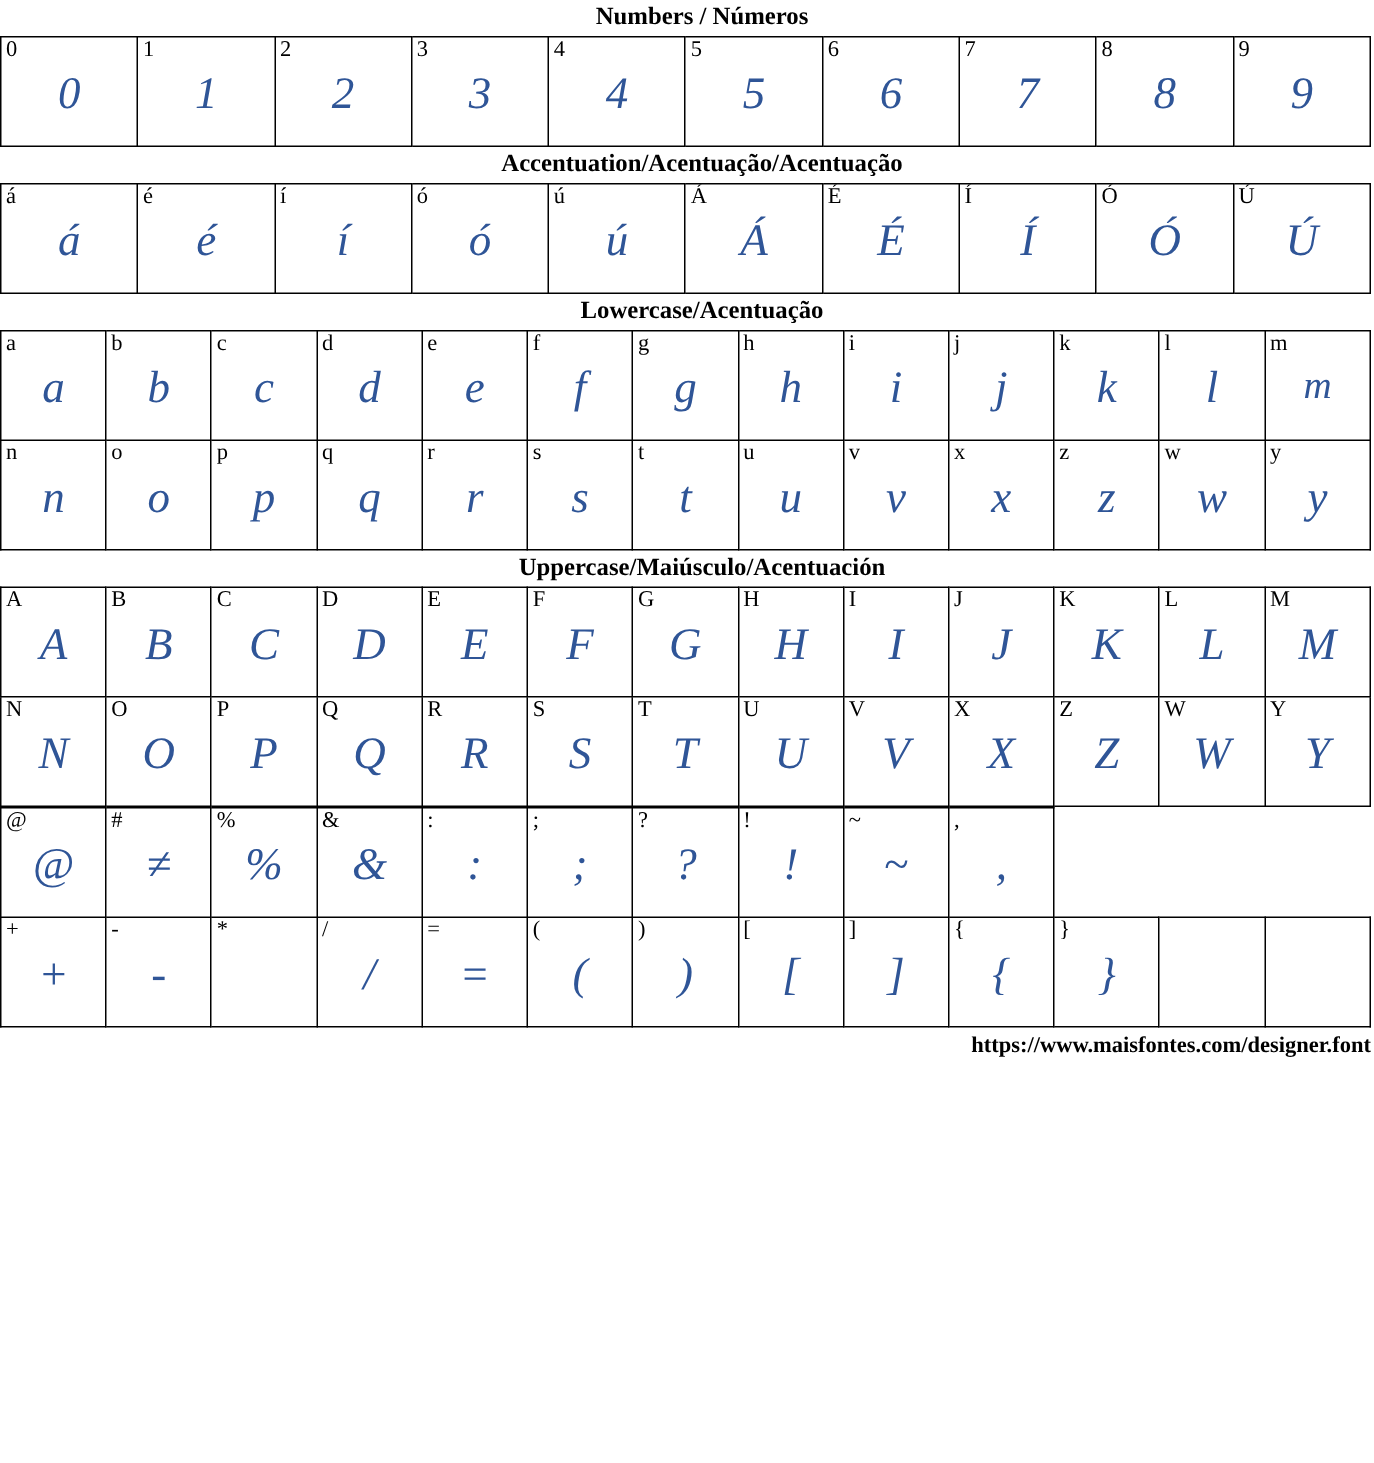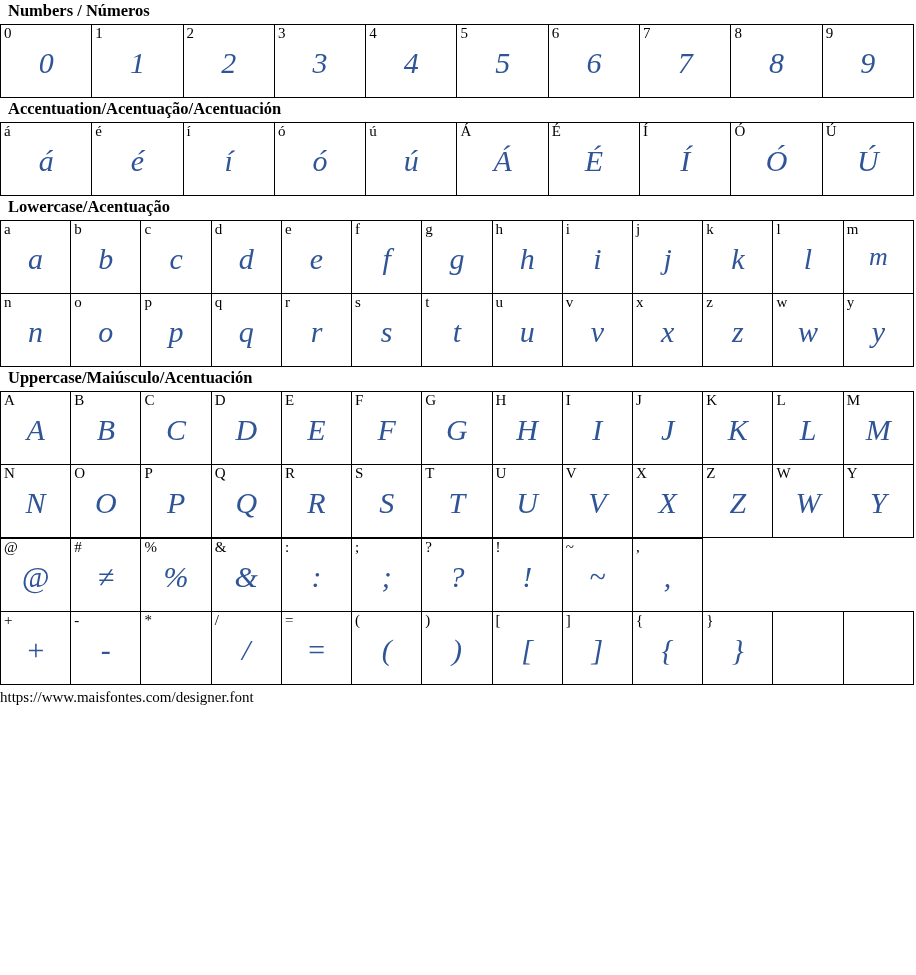--- a/index.html
+++ b/index.html
@@ -17,23 +17,24 @@
   .page {
     position: relative;
     width: 916px;
     height: 975px;
   }
   .section-title {
     font-family: "Liberation Serif", serif;
     font-weight: bold;
     font-size: 16.5px;
     color: #000000;
-    padding: 2px 0 3px 8px;
+    padding: 2px 0 3px 20px;
     line-height: 1.15;
     white-space: nowrap;
+    text-align: center;
   }
   table.glyphs {
     border-collapse: collapse;
     table-layout: fixed;
     width: 914px;
     margin: 0;
   }
   table.glyphs td {
     border: 1px solid #000000;
     padding: 0;
@@ -68,25 +69,26 @@
     font-family: "Liberation Serif", serif;
     font-style: italic;
     font-size: 30px;
     color: #2f5597;
     line-height: 1.2;
   }
   .glyph.small {
     font-size: 26px;
   }
   .footer {
-    text-align: left;
+    text-align: right;
     font-family: "Liberation Serif", serif;
     font-size: 15px;
     color: #000000;
     padding: 4px 2px 0 0;
+    font-weight: bold;
   }
 </style>
 </head>
 <body>
 
 <div class="page">
 
   <div class="section-title">Numbers / Números</div>
   <table class="glyphs">
     <tbody>
@@ -148,21 +150,21 @@
       <td>
             <div class="cell">
               <span class="label">9</span>
               <span class="glyph">9</span>
             </div>
           </td>
     </tr>
   </tbody>
     </table>
 
-  <div class="section-title">Accentuation/Acentuação/Acentuación</div>
+  <div class="section-title">Accentuation/Acentuação/Acentuação</div>
   <table class="glyphs">
     <tbody>
         <tr>
       <td>
             <div class="cell">
               <span class="label">á</span>
               <span class="glyph">á</span>
             </div>
           </td>
       <td>

